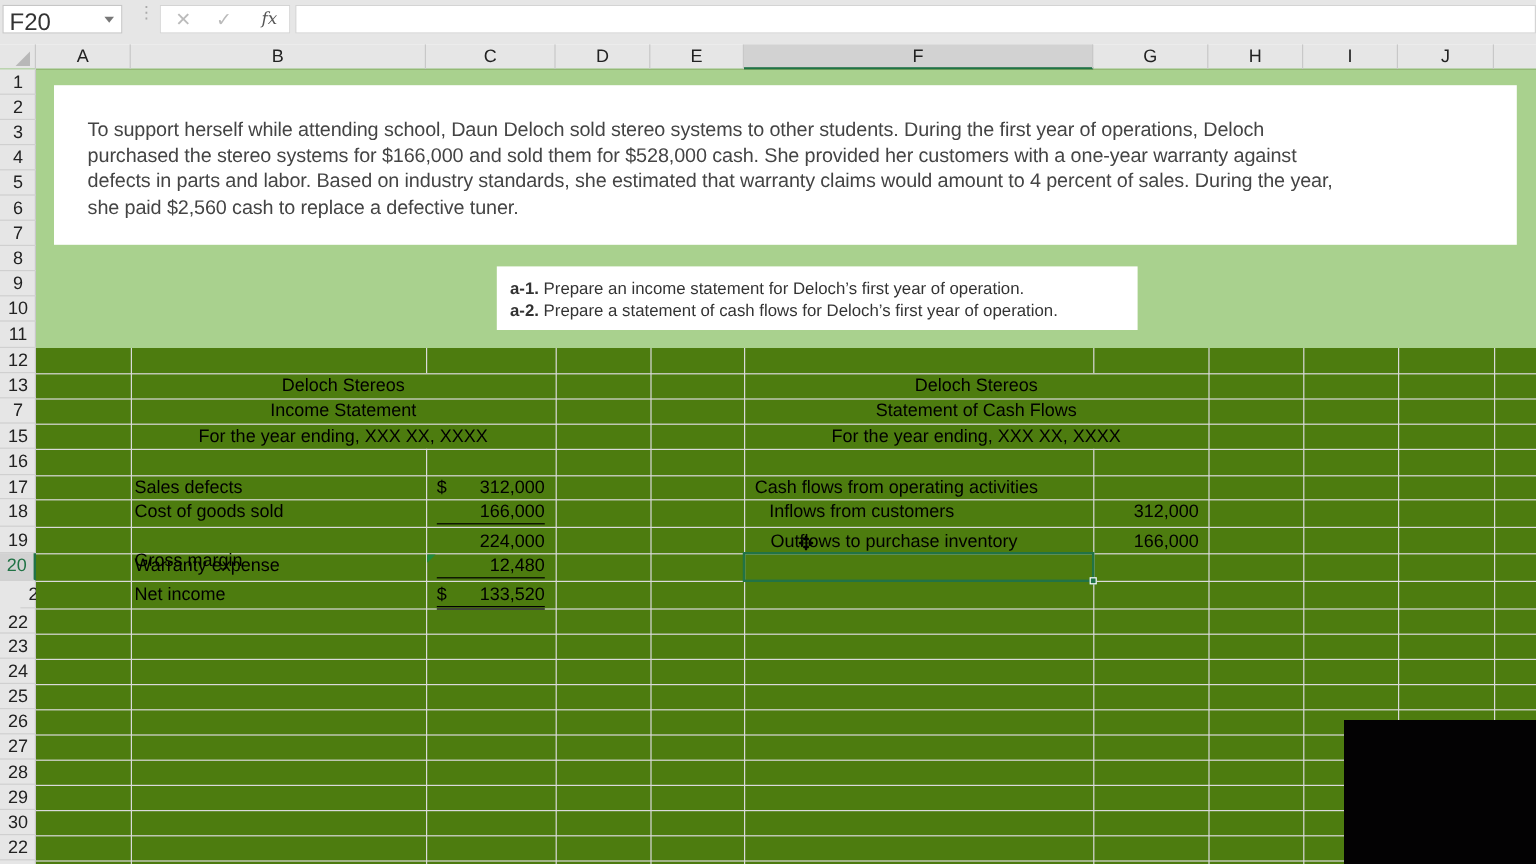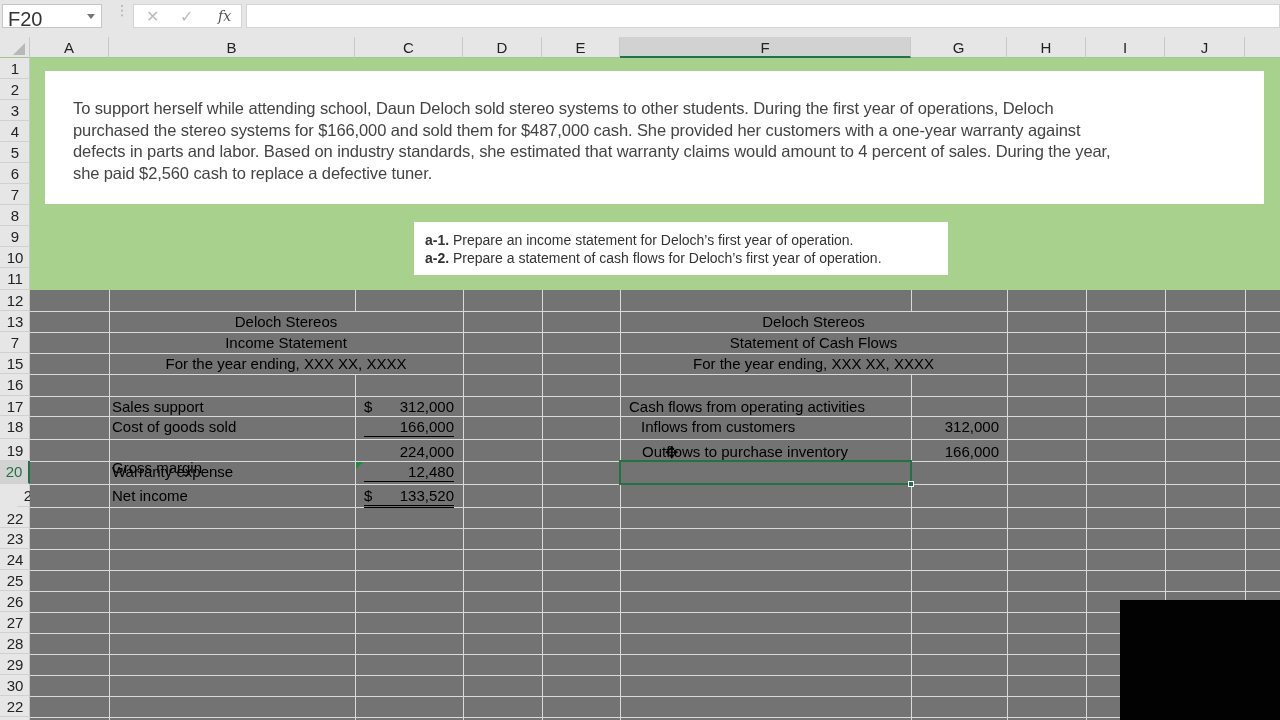--- a/index.html
+++ b/index.html
@@ -22,21 +22,21 @@
   .corner { position: absolute; left: 0; top: 0; width: 30px; height: 21px; border-right: 1px solid #c8c8c8; }
   .corner:after { content: ""; position: absolute; right: 4px; bottom: 3px; width: 0; height: 0; border-left: 12px solid transparent; border-bottom: 12px solid #b8b8b8; }
   .col-h { position: absolute; top: 0; height: 21px; border-right: 1px solid #c8c8c8; font-size: 15px; color: #222; text-align: center; line-height: 22px; }
   .col-h.sel { background: #d2d2d2; border-bottom: 2px solid #217346; color: #222; }
 
   .row-header-col { position: absolute; left: 0; top: 58px; width: 30px; height: 662px; background: #e6e6e6; border-right: 1px solid #c8c8c8; }
   .row-h { position: absolute; left: 0; width: 30px; font-size: 15px; color: #222; text-align: center; border-bottom: 1px solid #d0d0d0; }
   .row-h.sel { background: #d2d2d2; color: #217346; border-right: 2px solid #217346; }
 
   
-  .grid { position: absolute; left: 30px; top: 58px; width: 1250px; height: 662px; background: #737373; overflow: hidden; }
+  .grid { position: absolute; left: 30px; top: 58px; width: 1250px; height: 662px; background: #4d7c0f; overflow: hidden; }
   .hline { position: absolute; left: 0; width: 1250px; height: 1px; background: #dadada; }
   .vline { position: absolute; width: 1px; background: #dadada; }
 
   
   .banner { position: absolute; left: 0; top: 0; width: 1250px; height: 232px; background: #a9d18e; }
   .scenario { position: absolute; left: 15px; top: 13px; width: 1219px; height: 133px; background: #fff; padding: 27px 0 0 28px; font-size: 16.5px; color: #444; line-height: 21.6px; letter-spacing: -0.1px; }
   .scenario p { white-space: nowrap; }
   .task-box { position: absolute; left: 384px; top: 164px; width: 534px; height: 53px; background: #fff; padding: 9px 0 0 11px; font-size: 14px; color: #333; line-height: 18px; }
   .task-box b { font-weight: bold; color: #333; }
 
@@ -151,35 +151,35 @@
   <div class="vline" style="left:881px;top:232px;height:21px;"></div>
   <div class="vline" style="left:881px;top:316px;height:346px;"></div>
   <div class="vline" style="left:977px;top:232px;height:430px;"></div>
   <div class="vline" style="left:1056px;top:232px;height:430px;"></div>
   <div class="vline" style="left:1135px;top:232px;height:430px;"></div>
   <div class="vline" style="left:1215px;top:232px;height:430px;"></div>
 
   <div class="banner">
     <div class="scenario">
       <p>To support herself while attending school, Daun Deloch sold stereo systems to other students. During the first year of operations, Deloch</p>
-      <p>purchased the stereo systems for $166,000 and sold them for $487,000 cash. She provided her customers with a one-year warranty against</p>
+      <p>purchased the stereo systems for $166,000 and sold them for $528,000 cash. She provided her customers with a one-year warranty against</p>
       <p>defects in parts and labor. Based on industry standards, she estimated that warranty claims would amount to 4 percent of sales. During the year,</p>
       <p>she paid $2,560 cash to replace a defective tuner.</p>
     </div>
     <div class="task-box">
       <div><b>a-1.</b><span> Prepare an income statement for Deloch’s first year of operation.</span></div>
       <div><b>a-2.</b><span> Prepare a statement of cash flows for Deloch’s first year of operation.</span></div>
     </div>
   </div>
 
   <div class="cell center" style="left:79px;top:253px;width:354px;">Deloch Stereos</div>
   <div class="cell center" style="left:79px;top:274px;width:354px;">Income Statement</div>
   <div class="cell center" style="left:79px;top:295px;width:354px;">For the year ending, XXX XX, XXXX</div>
 
-  <div class="cell" style="left:82px;top:338px;width:240px;">Sales support</div>
+  <div class="cell" style="left:82px;top:338px;width:240px;">Sales defects</div>
   <div class="cell" style="left:334px;top:338px;width:20px;">$</div>
   <div class="cell right" style="left:334px;top:338px;width:90px;">312,000</div>
 
   <div class="cell" style="left:82px;top:358px;width:240px;">Cost of goods sold</div>
   <div class="cell right ul" style="left:334px;top:358px;width:90px;">166,000</div>
 
   <div class="cell" style="left:82px;top:383px;width:240px;margin-top:16px;">Gross margin</div>
   <div class="cell right" style="left:334px;top:383px;width:90px;">224,000</div>
 
   <div class="green-tri" style="left:326px;top:404px;"></div>

